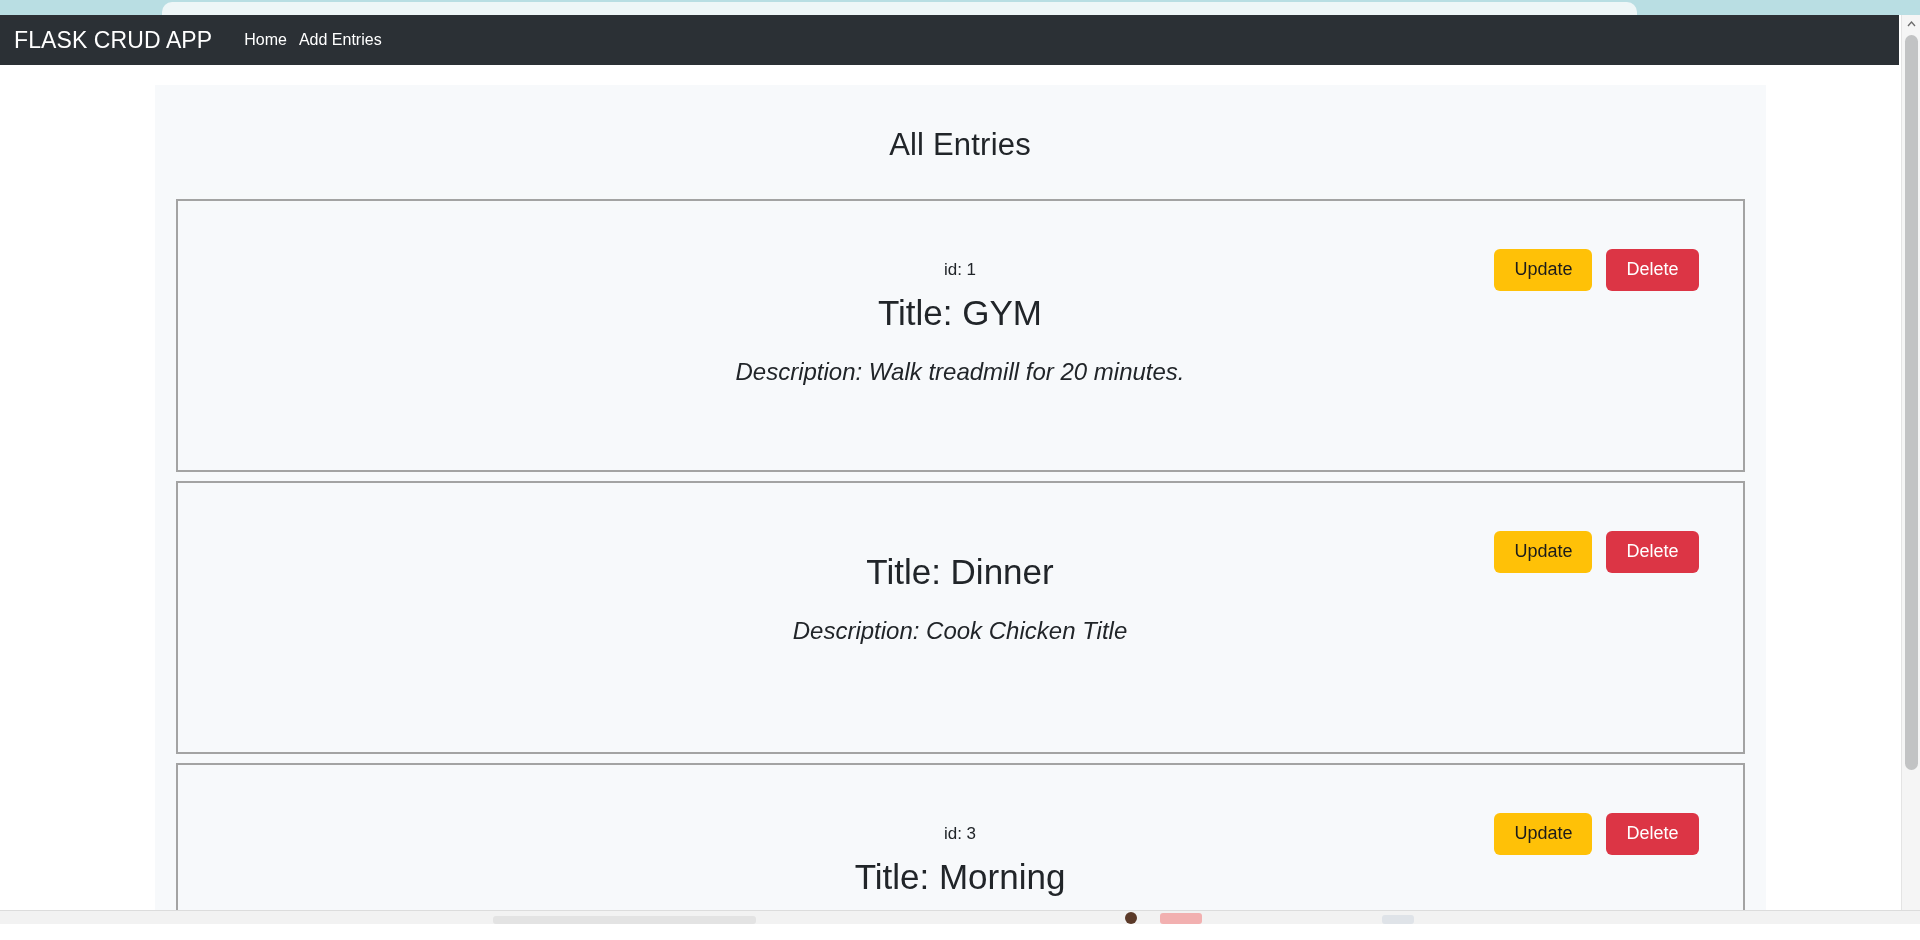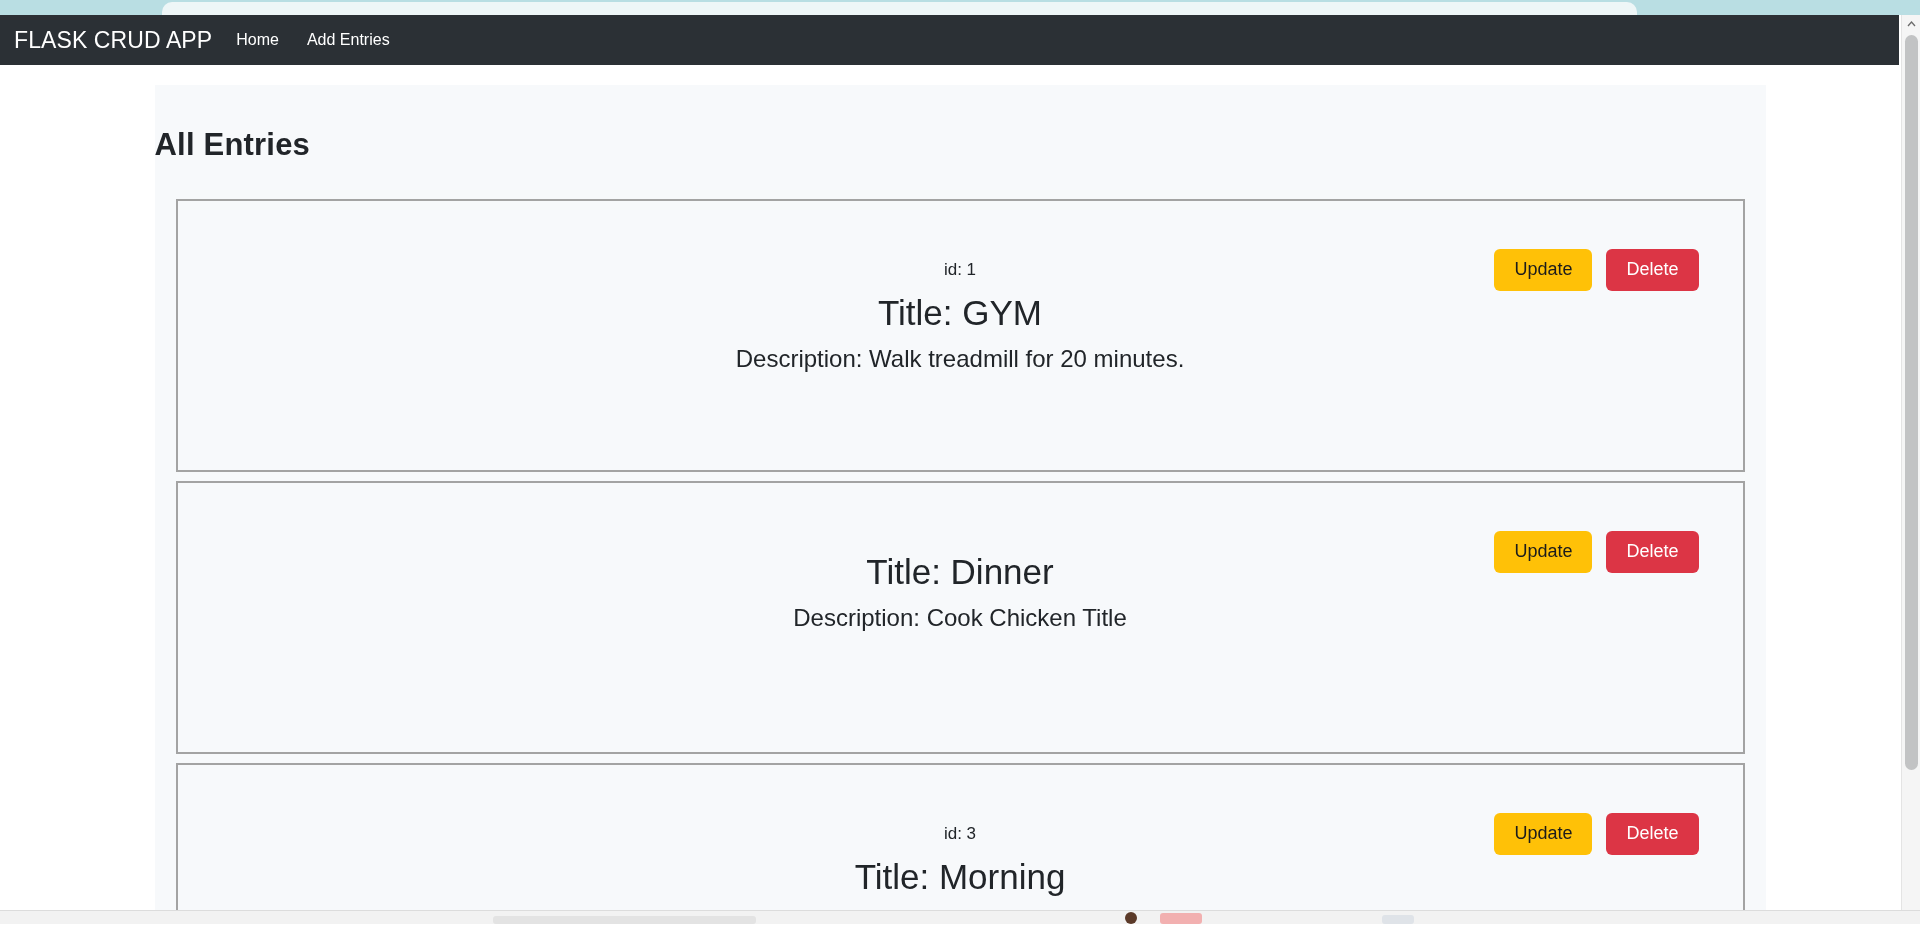--- a/index.html
+++ b/index.html
@@ -61,44 +61,45 @@
   .navbar-brand {
     color: #ffffff;
     font-size: 23px;
     font-weight: 400;
     letter-spacing: 0.1px;
     white-space: nowrap;
   }
   .navbar-nav {
     display: flex;
     align-items: center;
-    margin-left: 24px;
-    gap: 28px;
+    margin-left: 32px;
+    gap: 12px;
   }
   .nav-link {
     color: #ffffff;
     font-size: 16px;
     text-decoration: none;
     white-space: nowrap;
     cursor: pointer;
   }
 
   
   .container {
     position: relative;
     width: 1611px;
     margin: 20px auto 0 auto;
     background: #f7f9fb;
     padding: 22px 0 0 0;
     min-height: 860px;
   }
 
   .page-title {
+    text-align: center;
     font-size: 31px;
-    font-weight: bold;
+    font-weight: normal;
     color: #212529;
     letter-spacing: 0.2px;
     padding: 20px 0 0 0;
   }
 
   
   .cards {
     margin-top: 36px;
     padding: 0 21px;
   }
@@ -130,21 +131,22 @@
   .card-title {
     font-size: 35px;
     color: #212529;
     line-height: 1.4;
     margin-top: 6px;
   }
   .card-desc {
     font-size: 24px;
     color: #212529;
     line-height: 1.4;
-    margin-top: 5px;
+    margin-top: 18px;
+    font-style: italic;
   }
 
   .card-actions {
     position: absolute;
     right: 44px;
     top: 48px;
     display: flex;
     gap: 14px;
   }
   .btn {

